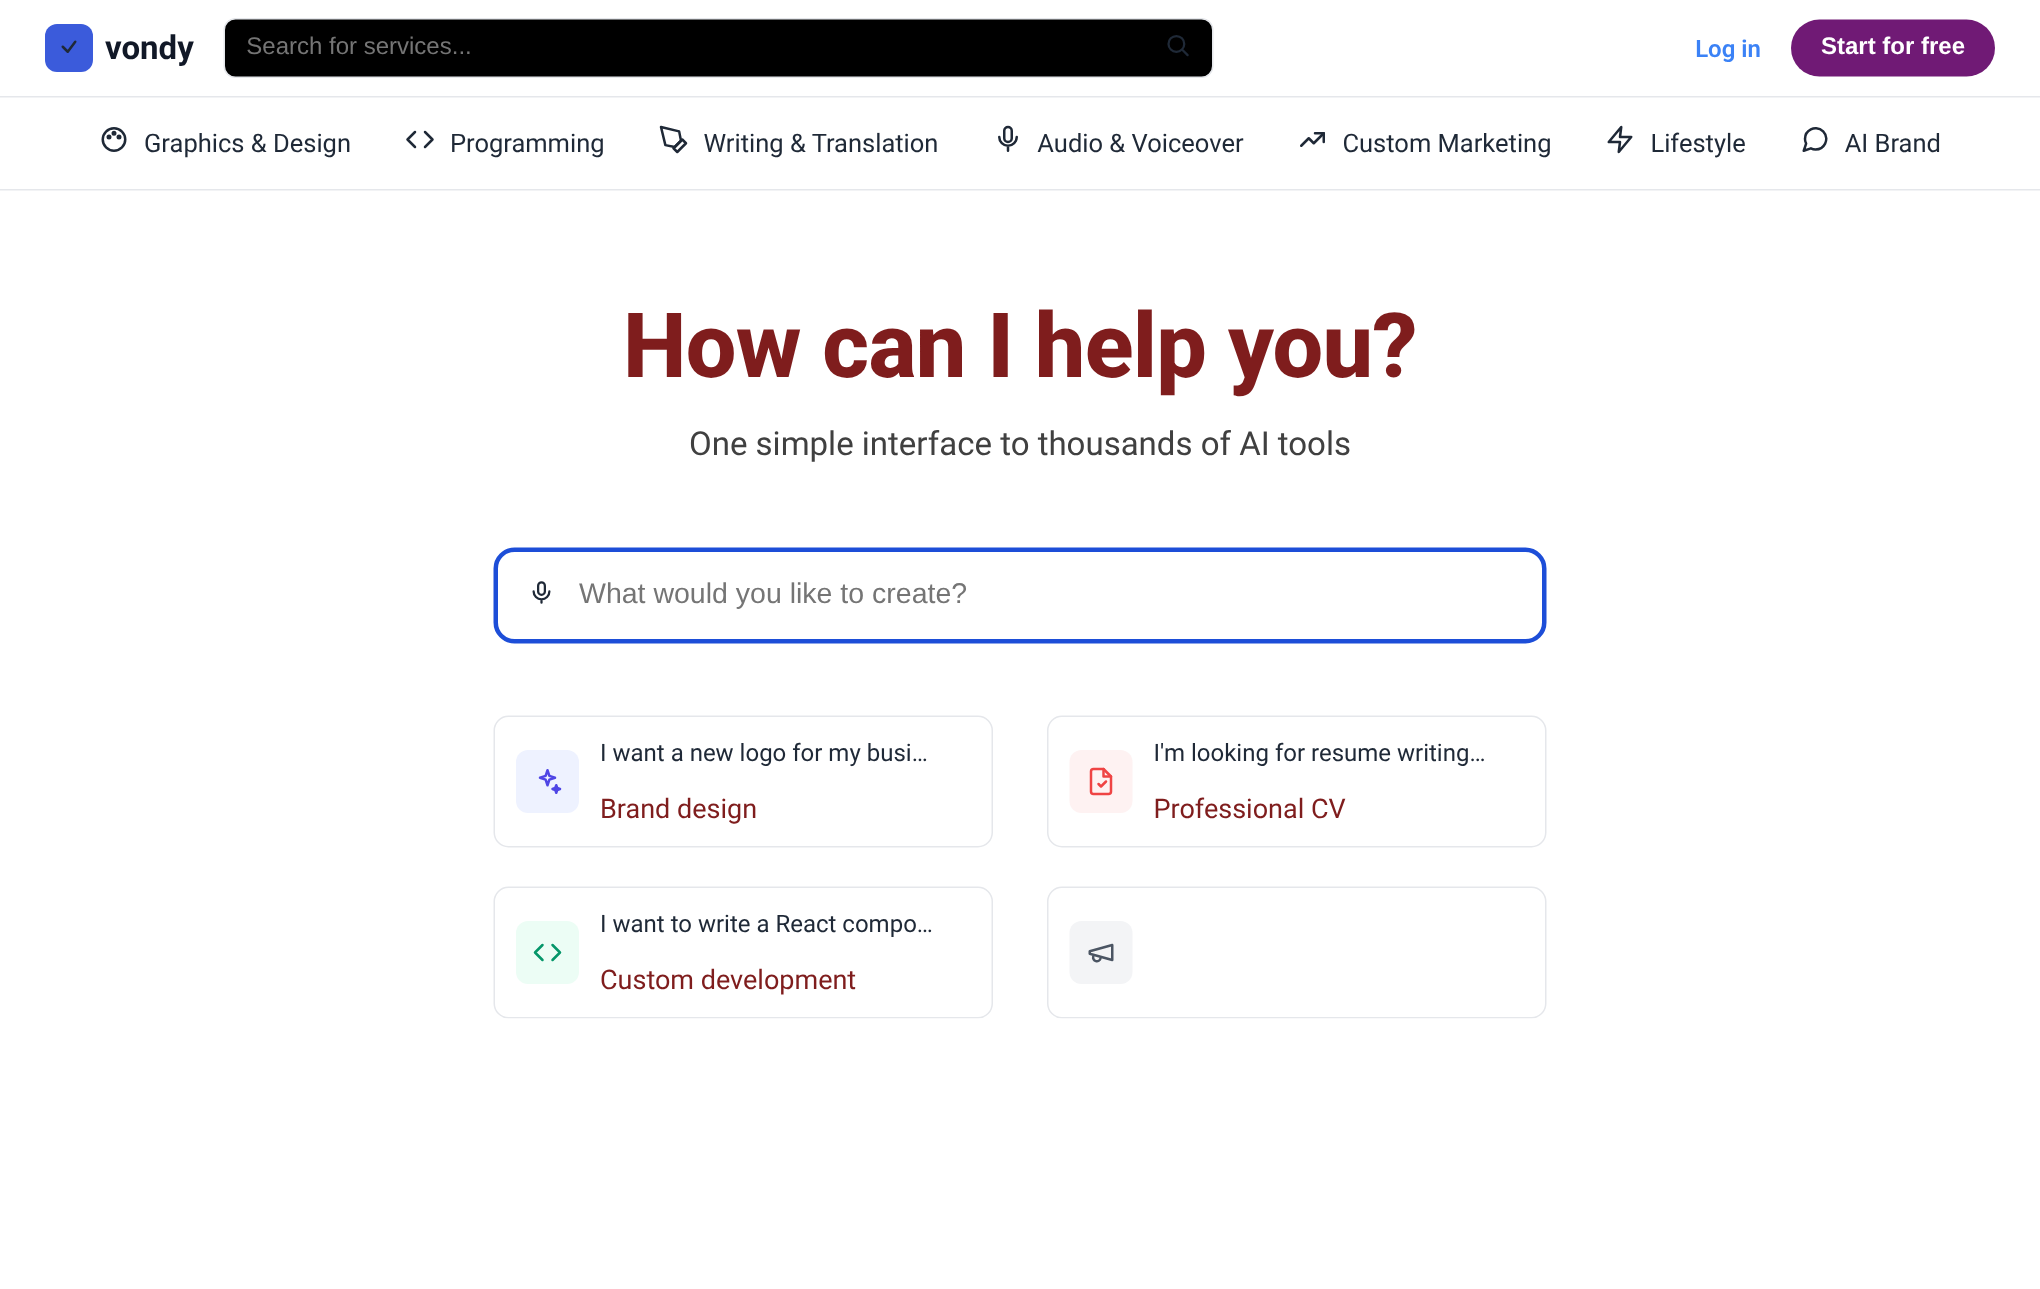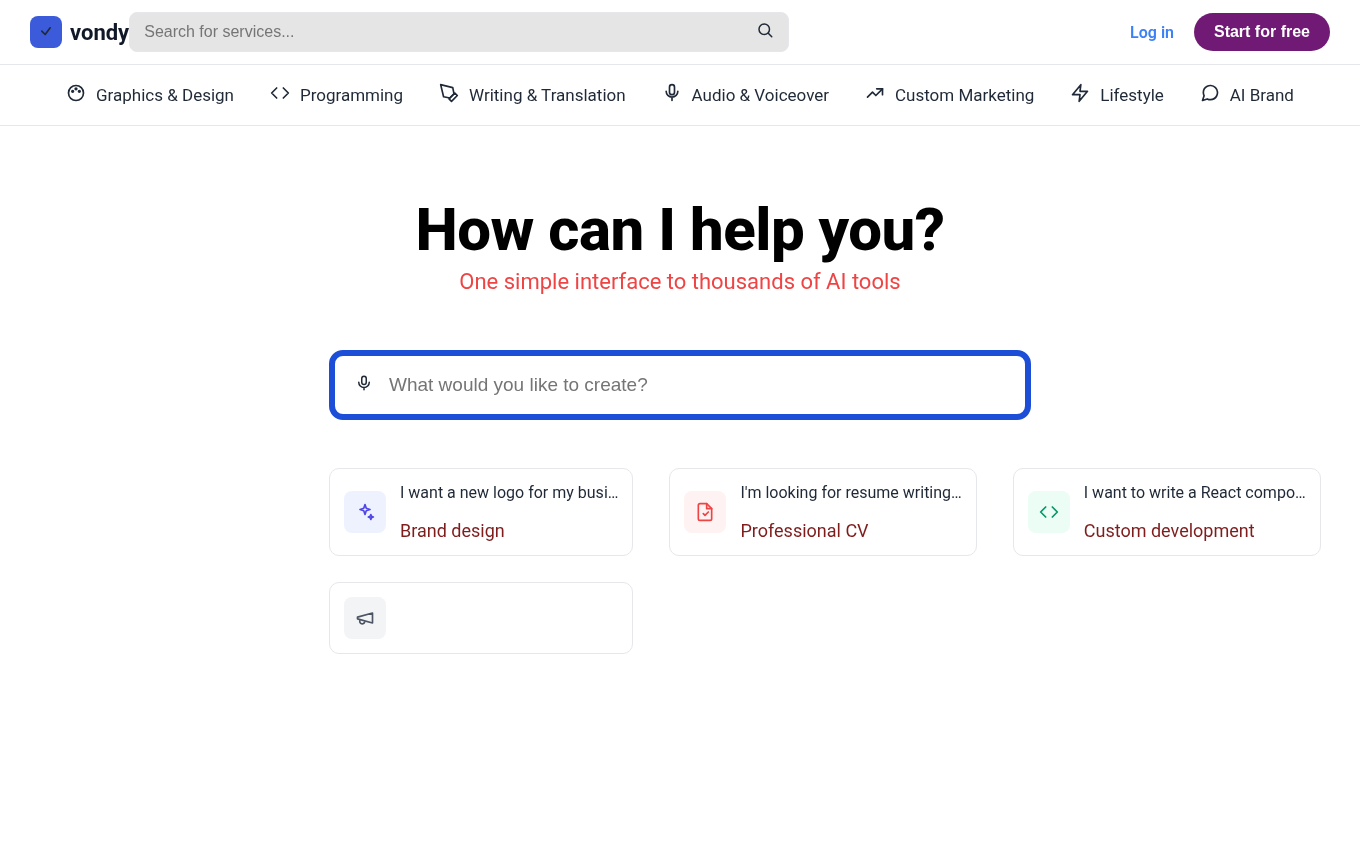--- a/index.html
+++ b/index.html
@@ -1,45 +1,45 @@
 <!DOCTYPE html>
 <html><head>
 <meta charset="utf-8">
 <style>
 * { margin: 0; padding: 0; box-sizing: border-box; }
 body { font-family: -apple-system, BlinkMacSystemFont, "Segoe UI", Roboto, sans-serif; background: #fff; color: #1f2937; }
 
 
-.header { display: flex; align-items: center; padding: 12px 30px; border-bottom: 1px solid #e5e7eb; }
+.header { display: flex; align-items: center; padding: 12px 30px; border-bottom: 1px solid #e5e7eb; gap: 20px; }
 .logo { display: flex; align-items: center; gap: 8px; }
 .logo-mark { width: 32px; height: 32px; background: #3b5bdb; border-radius: 8px; display: flex; align-items: center; justify-content: center; }
 .logo-text { font-size: 22px; font-weight: 700; color: #111827; }
-.search-bar { flex: 0 0 660px; display: flex; align-items: center; border: 1px solid #e5e7eb; border-radius: 8px; padding: 8px 14px; background: #e5e5e5; }
+.search-bar { flex: 0 0 660px; display: flex; align-items: center; border: 1px solid #e5e7eb; border-radius: 8px; padding: 8px 14px; background: #000000; }
 .search-bar input { flex: 1; border: none; outline: none; font-size: 16px; color: #6b7280; background: transparent; }
 .header-right { margin-left: auto; display: flex; align-items: center; gap: 20px; }
 .login-link { font-size: 16px; font-weight: 600; color: #3b82f6; cursor: pointer; }
 .start-btn { background: #701a75; color: #fff; font-size: 16px; font-weight: 600; padding: 10px 20px; border-radius: 999px; border: none; cursor: pointer; }
 
 
 .nav { display: flex; align-items: center; justify-content: space-between; padding: 18px 66px; border-bottom: 1px solid #e5e7eb; }
 .nav-item { display: flex; align-items: center; gap: 10px; font-size: 17px; color: #1f2937; cursor: pointer; }
 .nav-item svg { width: 20px; height: 20px; }
 
 
 .hero { text-align: center; padding-top: 68px; }
-.hero-title { font-size: 60px; font-weight: 800; color: #000000; letter-spacing: -0.5px; }
-.hero-sub { font-size: 22px; color: #ef4444; margin-top: 4px; }
+.hero-title { font-size: 60px; font-weight: 800; color: #7f1d1d; letter-spacing: -0.5px; }
+.hero-sub { font-size: 22px; color: #404040; margin-top: 18px; }
 
 
 .prompt-wrap { width: 702px; margin: 56px auto 0; }
-.prompt-box { display: flex; border: 6px solid #1d4ed8; border-radius: 14px; padding: 18px 20px; gap: 16px; }
+.prompt-box { display: flex; border: 3px solid #1d4ed8; border-radius: 14px; padding: 18px 20px; gap: 16px; }
 .prompt-box input { flex: 1; border: none; outline: none; font-size: 19px; color: #6b7280; background: transparent; }
 
 
-.cards { width: 702px; margin: 48px auto 0; display: grid; grid-template-columns: 1fr 1fr 1fr; gap: 26px 36px; }
+.cards { width: 702px; margin: 48px auto 0; display: grid; grid-template-columns: 1fr 1fr; gap: 26px 36px; }
 .card { display: flex; align-items: center; gap: 14px; border: 1px solid #e5e7eb; border-radius: 10px; padding: 14px; cursor: pointer; }
 .card-icon { width: 42px; height: 42px; border-radius: 8px; display: flex; align-items: center; justify-content: center; flex-shrink: 0; }
 .card-icon.blue { background: #eef2ff; color: #4f46e5; }
 .card-icon.green { background: #ecfdf5; color: #059669; }
 .card-icon.red { background: #fef2f2; color: #ef4444; }
 .card-icon.gray { background: #f3f4f6; color: #4b5563; }
 .card-text { min-width: 0; }
 .card-title { font-size: 16px; color: #1f2937; white-space: nowrap; overflow: hidden; text-overflow: ellipsis; }
 .card-sub { font-size: 18px; color: #7f1d1d; margin-top: 18px; }
 

